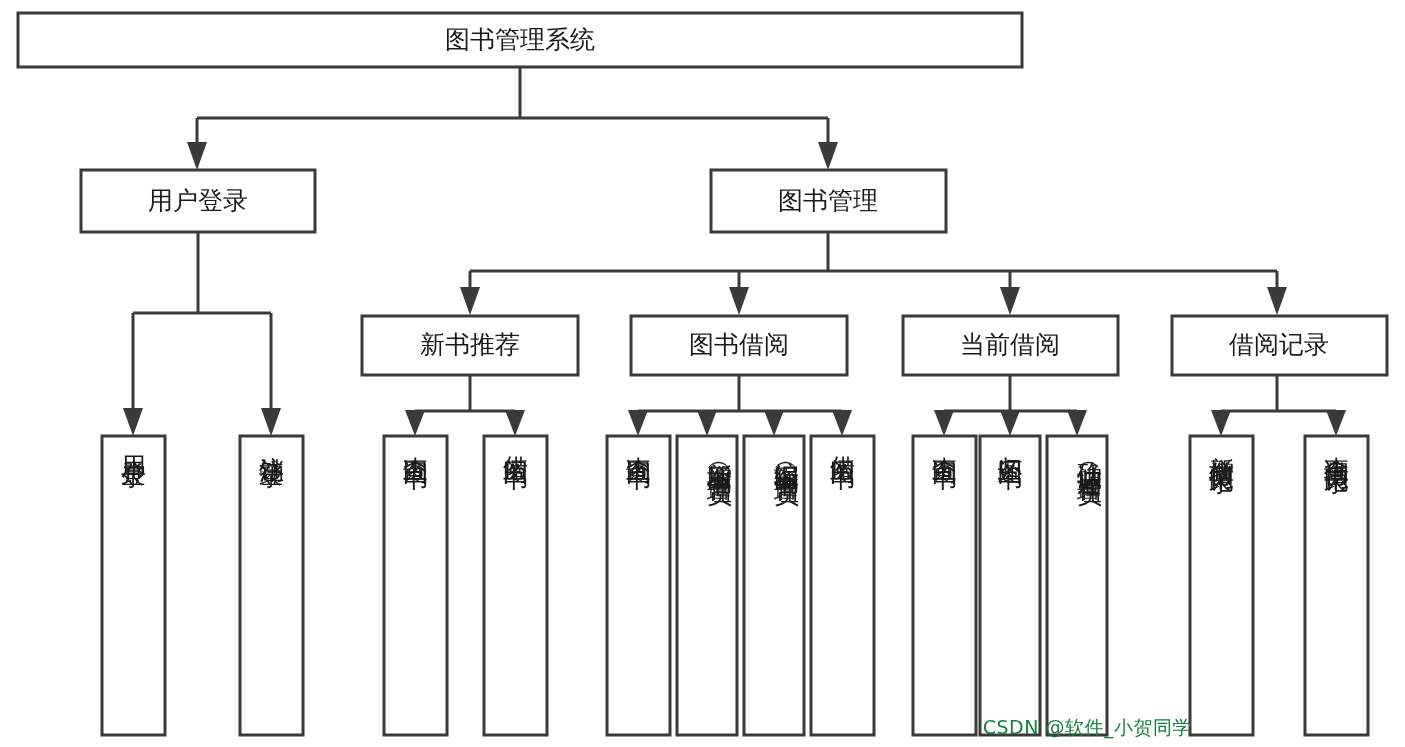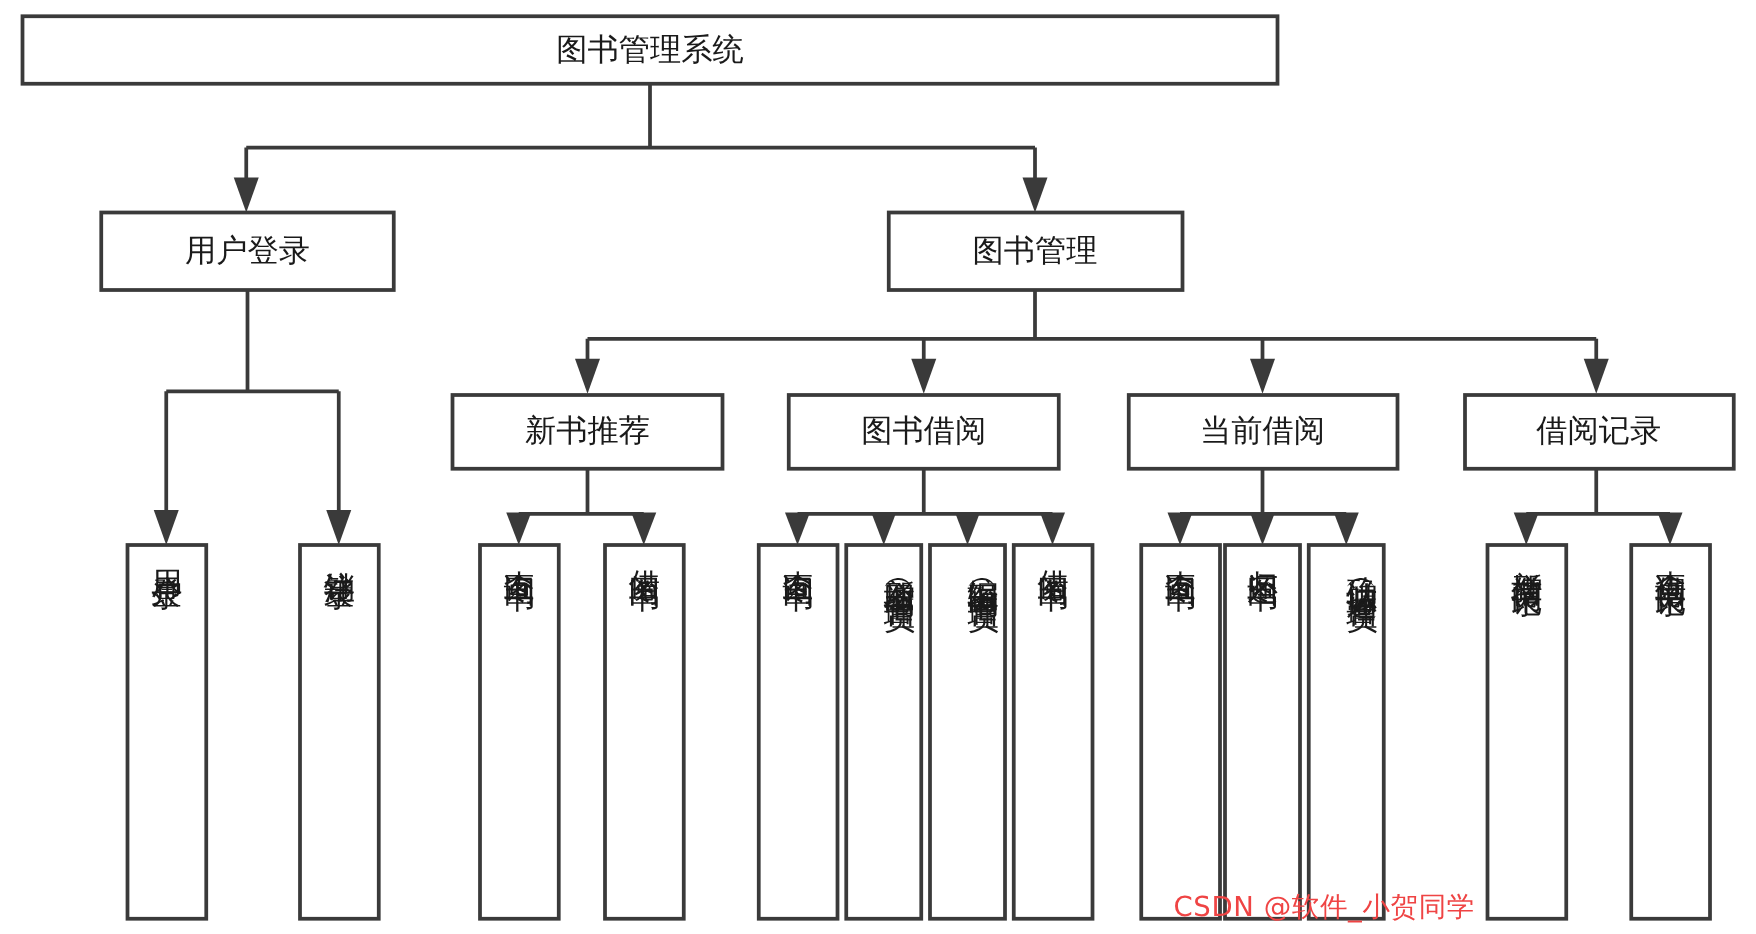--- a/index.html
+++ b/index.html
@@ -60,25 +60,25 @@
     white-space: nowrap;
     pointer-events: none;
   }
   .vlabel.center {
     display: flex;
     align-items: center;
     justify-content: flex-start;
   }
   .watermark {
     position: absolute;
-    right: 20px;
+    right: 8px;
     bottom: 6px;
     font-family: "DejaVu Sans", "Liberation Sans", sans-serif;
-    font-size: 22px;
-    color: #ef4444;
+    font-size: 19px;
+    color: #15803d;
     letter-spacing: 0.5px;
     white-space: nowrap;
   }
 </style>
 </head>
 <body>
 
 <div id="diagram-root">
 
   <svg class="canvas" viewBox="0 0 1405 747" xmlns="http://www.w3.org/2000/svg">

